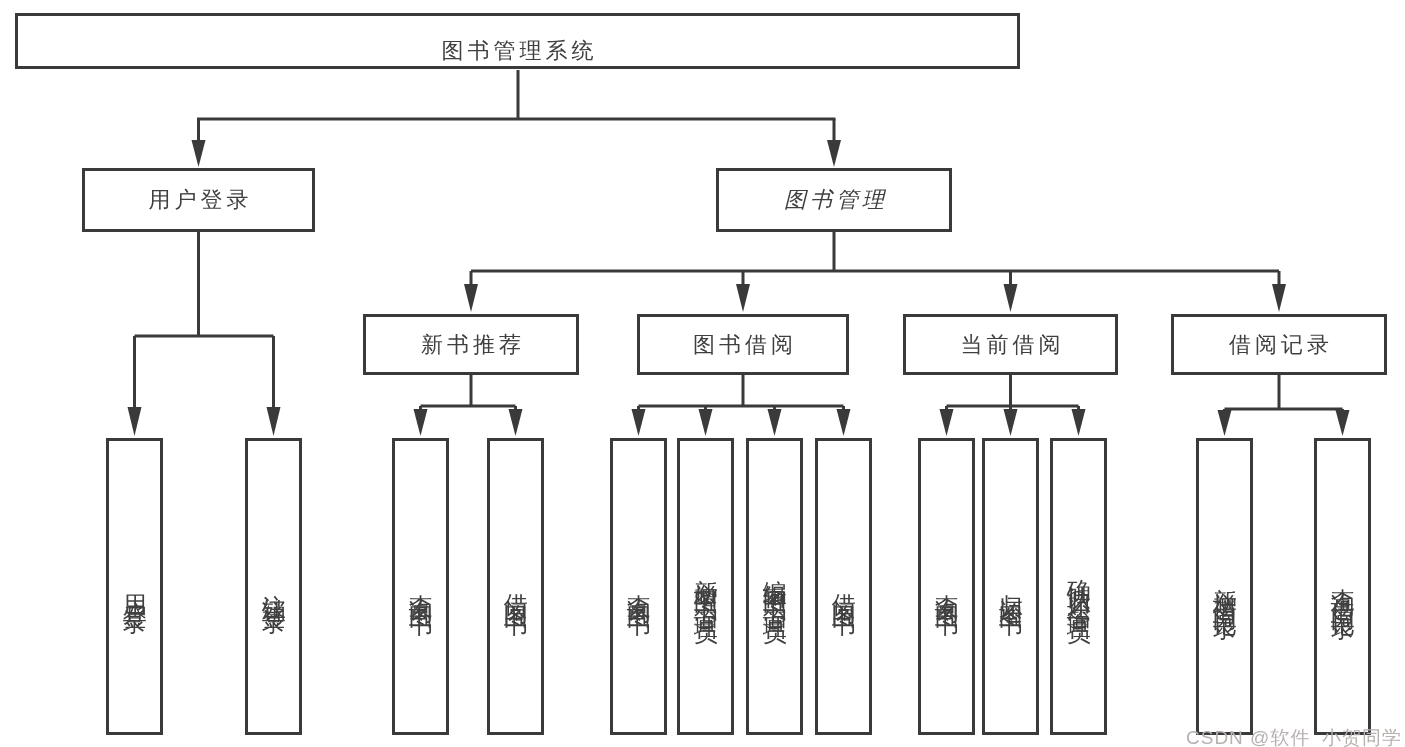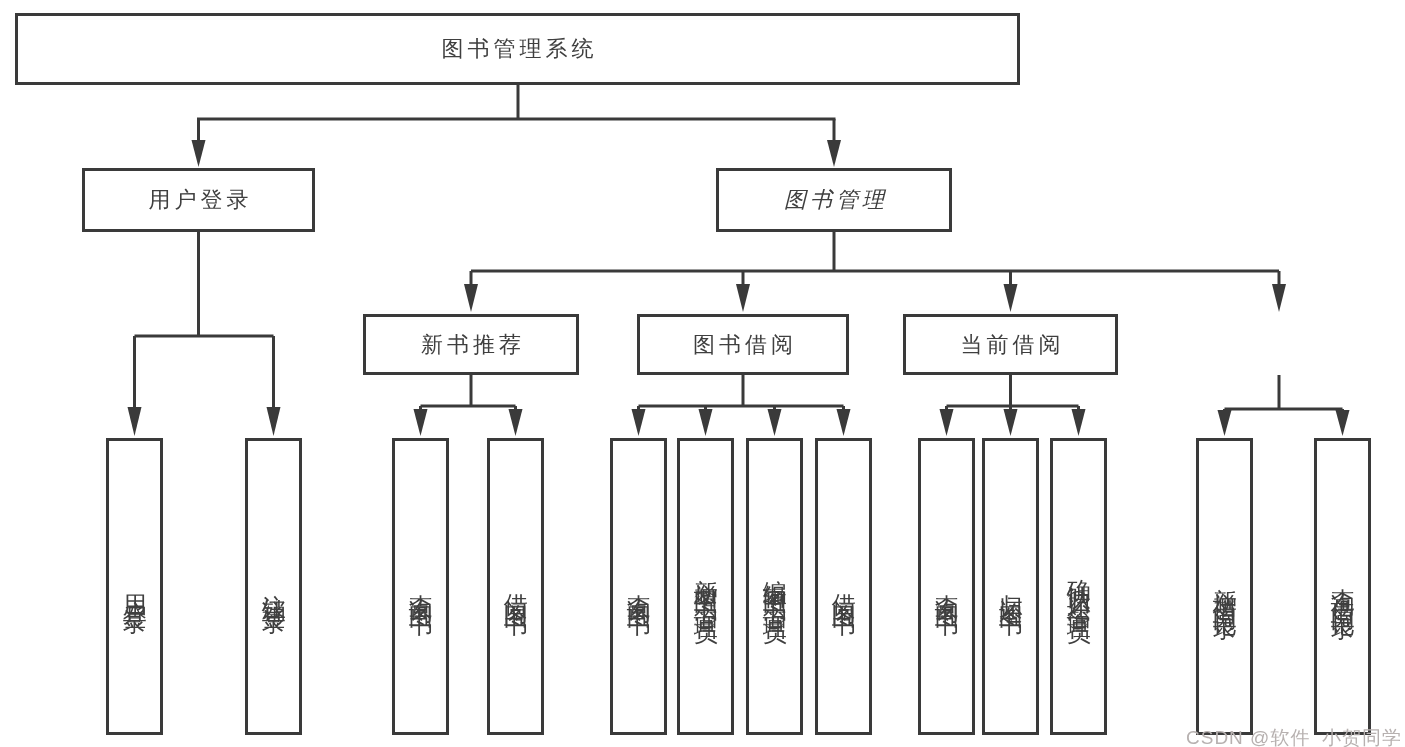--- a/index.html
+++ b/index.html
@@ -126,40 +126,43 @@
     <g>
       <path d="M1279 375 V409"></path>
       <path d="M1224.5 409 H1342.5"></path>
       <path d="M1224.5 409 V413"></path>
       <polygon fill="#3a3a3a" stroke="none" points="1217.5,410 1231.5,410 1224.5,436"></polygon>
       <path d="M1342.5 409 V413"></path>
       <polygon fill="#3a3a3a" stroke="none" points="1335.5,410 1349.5,410 1342.5,436"></polygon>
     </g>
   </svg>
 
-  <div class="node h-node" style="left:15px; top:13px; width:1005px; height:72px;">
+  <div class="node h-node" style="left:15px; top:13px; width:1005px; height:56px;align-items:flex-end;">
     <span>图书管理系统</span>
   </div>
 
   <div class="node h-node" style="left:82px; top:168px; width:233px; height:64px;">
     <span>用户登录</span>
   </div>
   <div class="node h-node" style="left:716px; top:168px; width:236px; height:64px;font-style:italic;">
     <span>图书管理</span>
   </div>
 
   <div class="node h-node" style="left:363px; top:314px; width:216px; height:61px;justify-content:center;">
     <span>新书推荐</span>
   </div>
   <div class="node h-node" style="left:903px; top:314px; width:215px; height:61px;">
     <span>当前借阅</span>
   </div>
   <div class="node h-node" style="left:637px; top:314px; width:212px; height:61px;">
     <span>图书借阅</span>
   </div>
+  <div class="node h-node" style="left:1171px; top:314px; width:216px; height:61px;">
+    <span>借阅记录</span>
+  </div>
 
   <div class="node v-node" style="left:106px; top:438px; width:57px; height:297px;">
     <span>用户登录</span>
   </div>
   <div class="node v-node" style="left:245px; top:438px; width:57px; height:297px;">
     <span>注销登录</span>
   </div>
 
   <div class="node v-node" style="left:392px; top:438px; width:57px; height:297px;">
     <span>查询图书</span>

